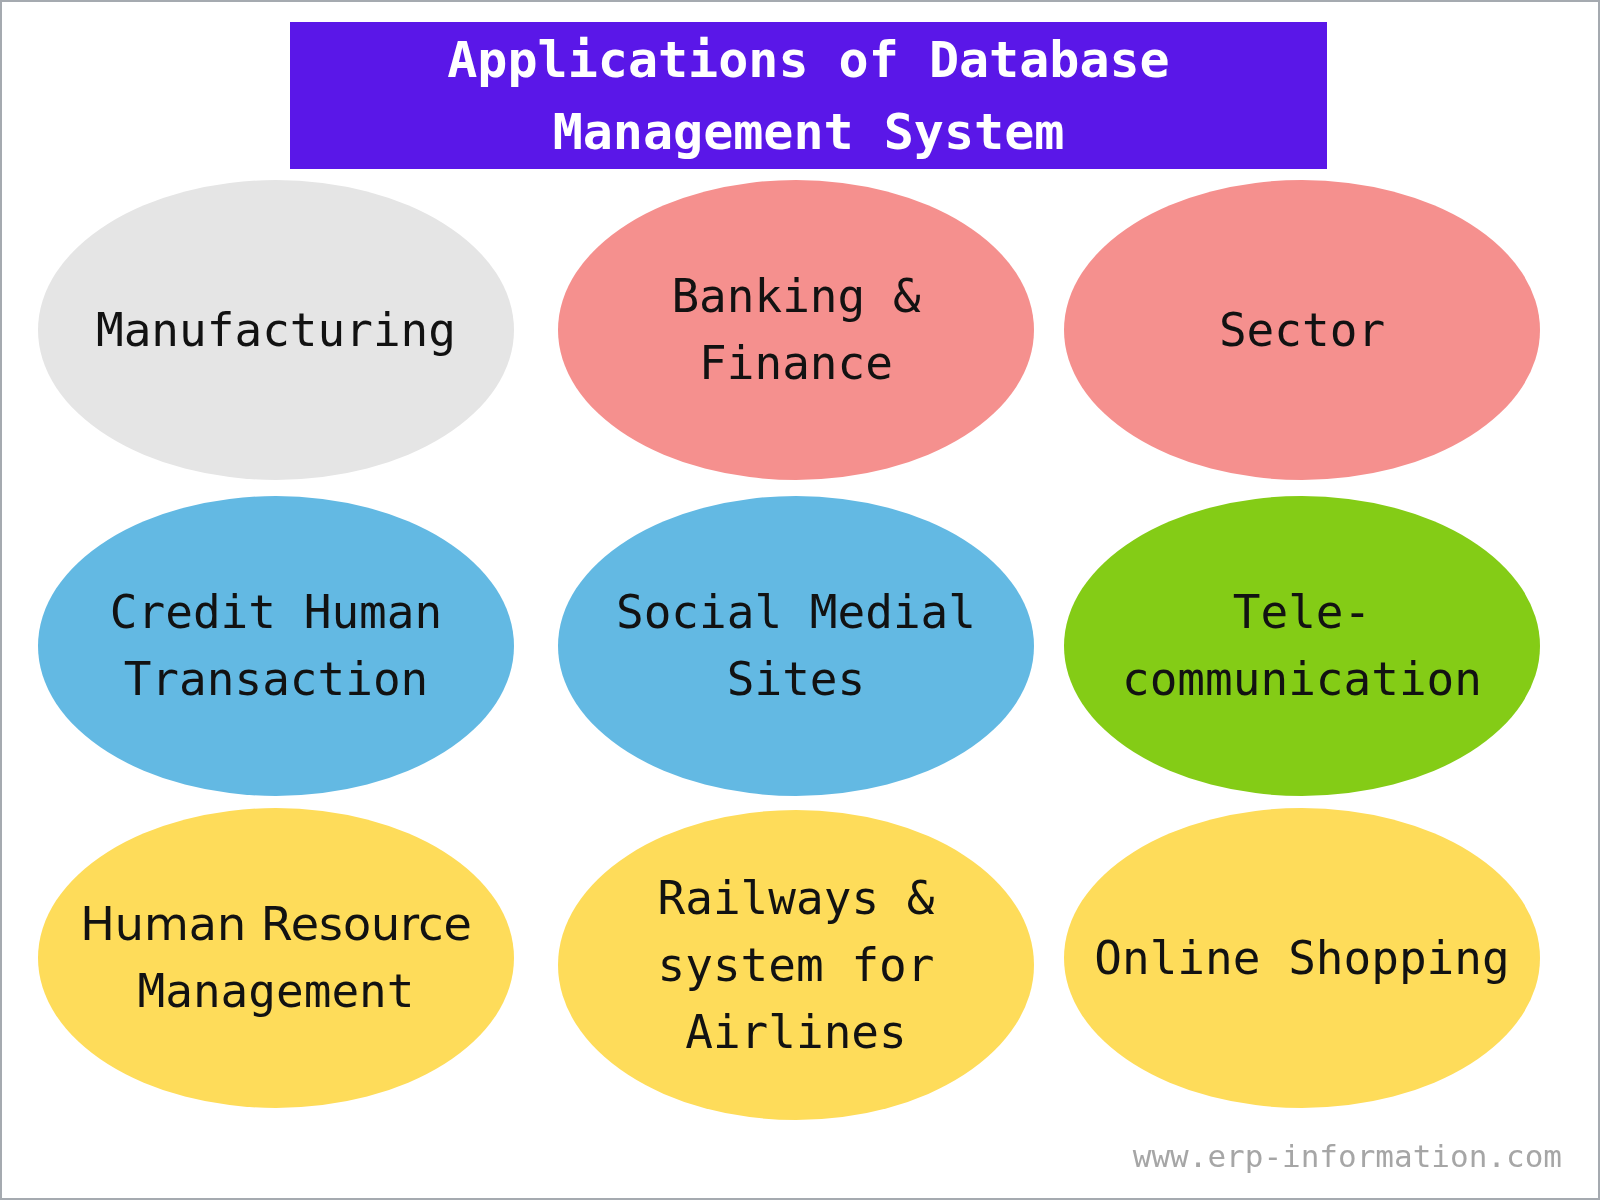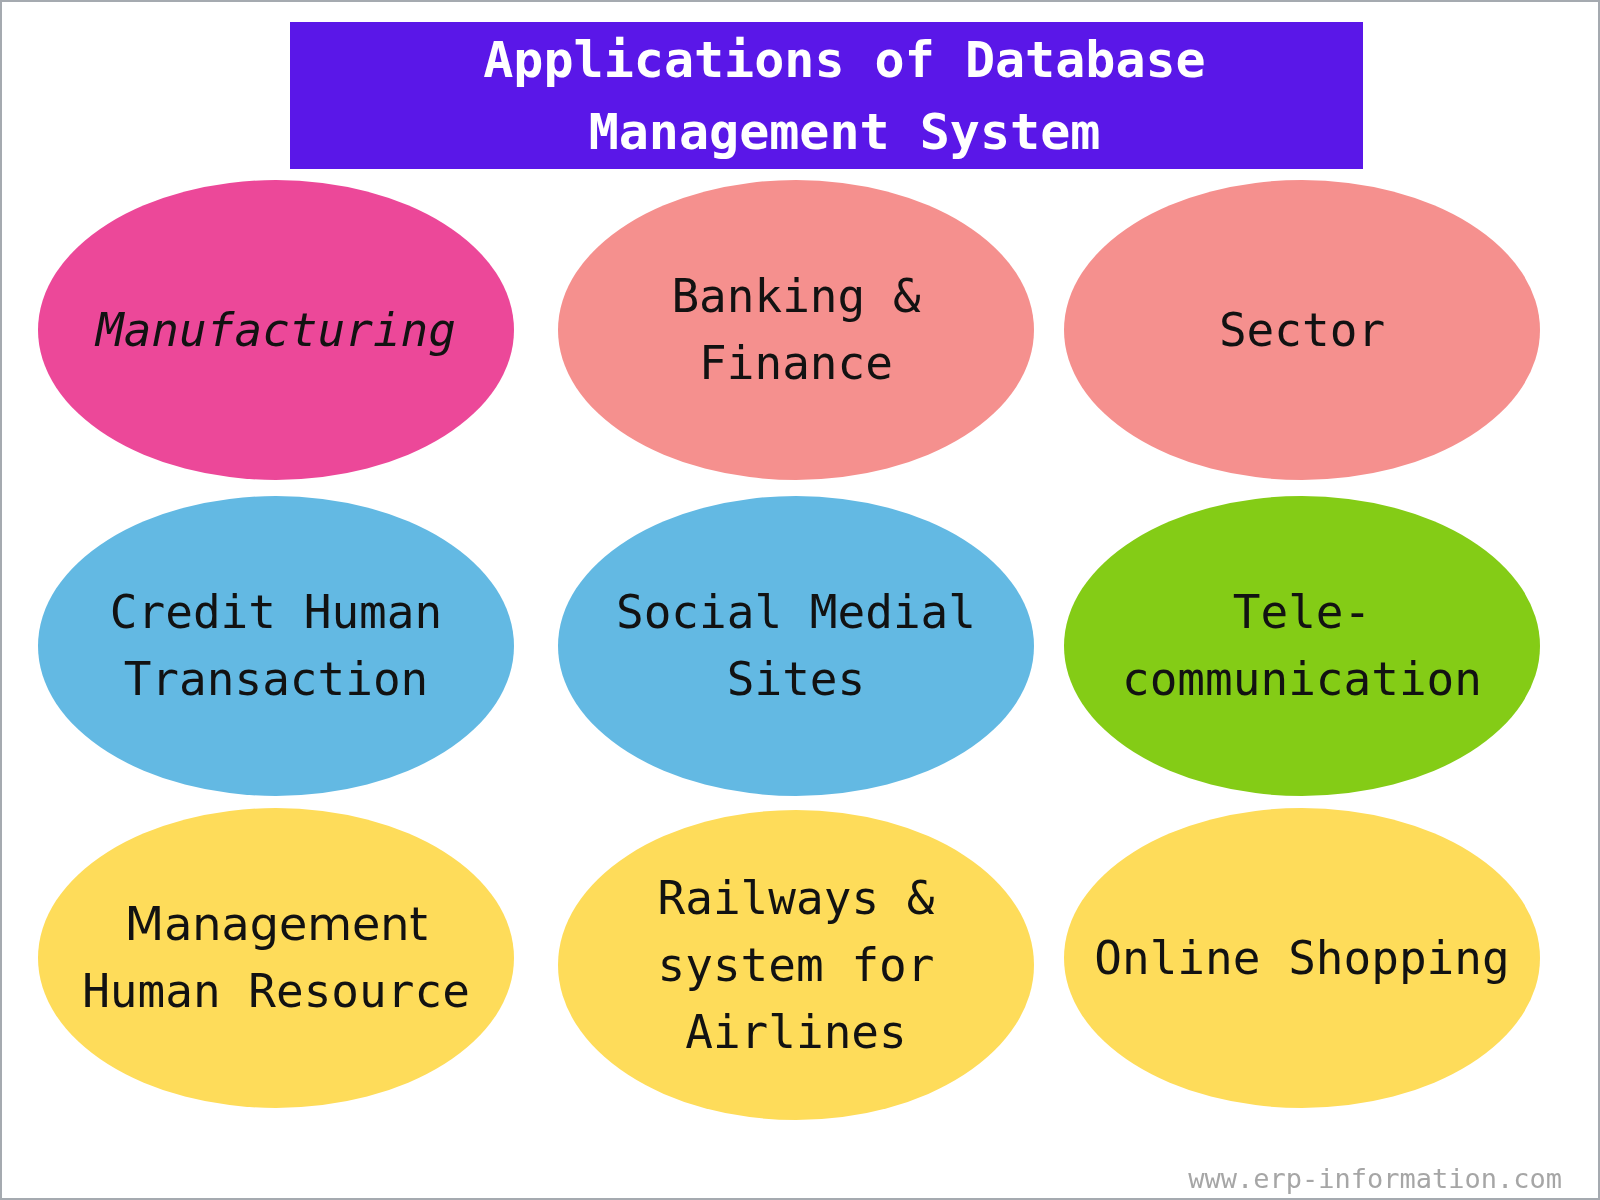--- a/index.html
+++ b/index.html
@@ -62,38 +62,38 @@
     line-height: 67px;
     white-space: nowrap;
   }
   
   [data-name="ellipse-human-resource-management"] .line:first-child {
     font-family: "DejaVu Sans", "Liberation Sans", sans-serif;
   }
   .footer {
     position: absolute;
     right: 36px;
-    bottom: 4px;
-    font-size: 27px;
+    bottom: 24px;
+    font-size: 31px;
     color: #a6a6a6;
     white-space: nowrap;
   }
 </style>
 </head>
 <body>
 
 <div class="canvas" data-name="diagram-canvas">
 
-  <div class="banner" data-name="title-banner" style="background: rgb(90, 23, 232); color: rgb(255, 255, 255); padding-left: 36px;">
+  <div class="banner" data-name="title-banner" style="background: rgb(90, 23, 232); color: rgb(255, 255, 255);">
     <div class="banner-line" data-name="page-title-line-1">Applications of Database</div>
     <div class="banner-line" data-name="page-title-line-2">Management System</div>
   </div>
 
   <div id="ellipses" data-name="ellipse-grid">
-      <div class="ellipse row-0 col-0" data-name="ellipse-manufacturing" style="background: #ec4899; font-style: italic;">
+      <div class="ellipse row-0 col-0" data-name="ellipse-manufacturing" style="background: #e5e5e5;">
         <div class="label" data-name="ellipse-label">
           <span class="line" data-name="ellipse-label-line">Manufacturing</span>
         </div>
       </div>
       <div class="ellipse row-0 col-1" data-name="ellipse-banking-finance" style="background: rgb(245, 144, 142);">
         <div class="label" data-name="ellipse-label">
           <span class="line" data-name="ellipse-label-line">Banking &amp;</span>
           <span class="line" data-name="ellipse-label-line">Finance</span>
         </div>
       </div>
@@ -115,22 +115,22 @@
         </div>
       </div>
       <div class="ellipse row-1 col-2" data-name="ellipse-tele-communication" style="background: #84cc16;">
         <div class="label" data-name="ellipse-label">
           <span class="line" data-name="ellipse-label-line">Tele-</span>
           <span class="line" data-name="ellipse-label-line">communication</span>
         </div>
       </div>
       <div class="ellipse row-2 col-0" data-name="ellipse-human-resource-management" style="background: rgb(254, 220, 90);">
         <div class="label" data-name="ellipse-label">
+          <span class="line" data-name="ellipse-label-line">Human Resource</span>
           <span class="line" data-name="ellipse-label-line">Management</span>
-          <span class="line" data-name="ellipse-label-line">Human Resource</span>
         </div>
       </div>
       <div class="ellipse row-2 col-1" data-name="ellipse-reservation-system" style="background: rgb(254, 220, 90);">
         <div class="label" data-name="ellipse-label">
           <span class="line" data-name="ellipse-label-line">Railways &amp;</span>
           <span class="line" data-name="ellipse-label-line">system for</span>
           <span class="line" data-name="ellipse-label-line">Airlines</span>
         </div>
       </div>
       <div class="ellipse row-2 col-2" data-name="ellipse-online-shopping" style="background: rgb(254, 220, 90);">

